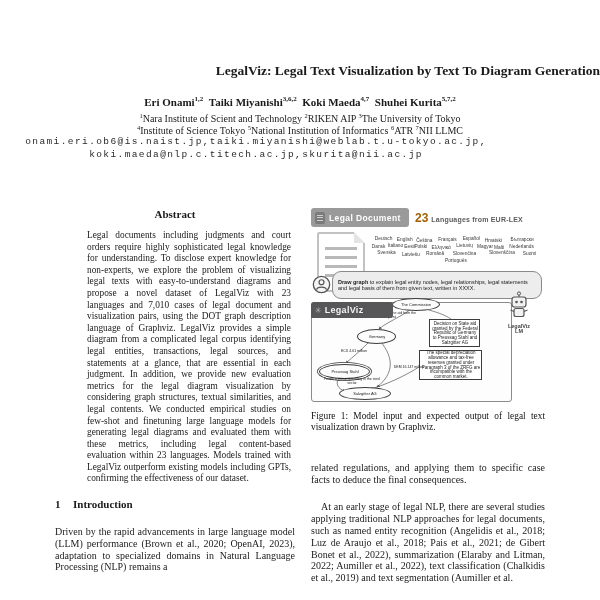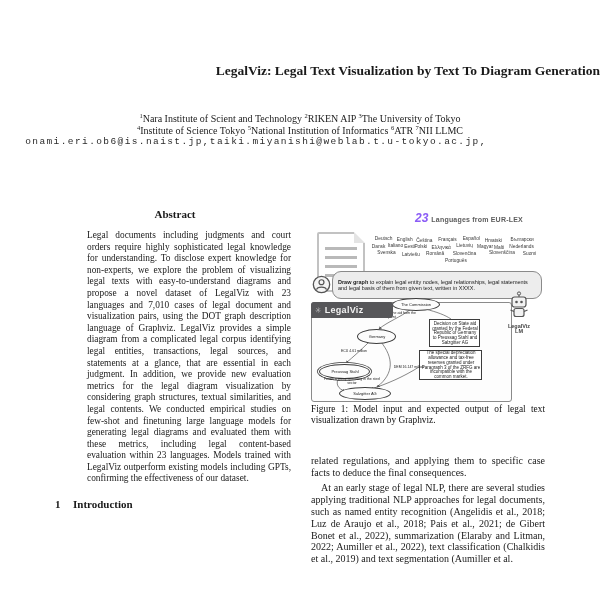--- a/index.html
+++ b/index.html
@@ -20,35 +20,35 @@
   .email1{top:136px;} .email2{top:149px;}
   
   .cols{position:absolute;left:55px;top:205px;width:490px;height:395px;display:flex;gap:16px;}
   .col-l{width:240px;} .col-r{width:234px;position:relative;}
   .abs-head{text-align:center;font-weight:bold;font-size:11px;margin:3px 0 10px 0;}
   .abs-text{padding-left:32px;padding-right:4px;font-size:9.35px;line-height:11.6px;
             text-align:justify;}
   .sec-head{font-weight:bold;font-size:11px;margin:13px 0 16px 0;}
   .sec-head .secnum{display:inline-block;width:18px;}
   .body-text{font-size:10px;line-height:11.8px;text-align:justify;}
-  .indent{text-indent:10px;margin-top:4px;font-family:Liberation Serif, serif;}
+  .indent{text-indent:10px;margin-top:16px;font-family:Liberation Serif, serif;}
   p{margin:0;}
-  .caption{font-size:9.35px;line-height:11.4px;text-align:justify;margin-top:2px;color:#111;}
+  .caption{font-size:9.35px;line-height:11.4px;text-align:justify;margin-top:9px;color:#111;}
   .rc-p1{margin-top:28px;}
   
   .fig{position:relative;width:233px;height:197px;
        font-family:"Liberation Sans","DejaVu Sans",sans-serif;color:#333;}
   .doc-pill{position:absolute;left:0;top:3px;width:98px;height:19px;background:#9a9a9a;
             border-radius:3px;display:flex;align-items:center;gap:4px;padding-left:4px;
             box-sizing:border-box;color:#fff;font-size:8.5px;font-weight:bold;letter-spacing:.4px;}
   .doc-pill-icon{width:10px;height:12px;background:#7b7b7b;border-radius:2px;
                  display:flex;flex-direction:column;justify-content:center;gap:1.5px;padding:0 2px;box-sizing:border-box;}
   .doc-pill-icon i{display:block;height:1px;background:#cfcfcf;}
   .lang-head{position:absolute;left:104px;top:6px;width:129px;display:flex;align-items:baseline;gap:3px;}
-  .lang-count{font-size:12px;font-weight:bold;color:#8b5cf6;font-style:italic;}
+  .lang-count{font-size:12px;font-weight:bold;color:#a16207;}
   .lang-head-text{font-size:7px;font-weight:bold;color:#5c5c5c;letter-spacing:.2px;}
   .doc-icon{position:absolute;left:6px;top:27px;width:44px;height:56px;background:#fff;
             border:2px solid #c2c2c2;border-radius:2px;}
   .doc-icon .fold{position:absolute;right:-2px;top:-2px;width:0;height:0;
             border-left:11px solid #e4e4e4;border-top:11px solid #fff;}
   .doc-icon .ln{position:absolute;left:6px;right:6px;height:3px;background:#b9b9b9;}
   .lang-cloud{position:absolute;left:56px;top:23px;width:177px;height:43px;
               display:flex;flex-wrap:wrap;justify-content:center;align-content:center;
               column-gap:4px;row-gap:0px;}
   .lang{font-size:9.6px;transform:scale(.5);transform-origin:center;color:#3a3a3a;
@@ -82,38 +82,49 @@
   .robot{position:absolute;left:186px;top:86px;width:44px;text-align:center;z-index:5;}
   .robot-label{font-size:11px;line-height:11px;font-weight:bold;color:#444;
                transform:scale(.5);transform-origin:50% 0;width:200%;margin-left:-50%;}
 </style>
 </head>
 <body>
 
 <div class="page">
 
   <div class="title">LegalViz: Legal Text Visualization by Text To Diagram Generation</div>
+  <div class="authors"><span>Eri Onami<sup>1,2</sup></span> <span>Taiki Miyanishi<sup>3,6,2</sup></span> <span>Koki Maeda<sup>4,7</sup></span> <span>Shuhei Kurita<sup>5,7,2</sup></span></div>
   <div class="affil affil1"><sup>1</sup>Nara Institute of Scient and Technology <sup>2</sup>RIKEN AIP <sup>3</sup>The University of Tokyo</div>
   <div class="affil affil2"><sup>4</sup>Institute of Science Tokyo <sup>5</sup>National Institution of Informatics <sup>6</sup>ATR <sup>7</sup>NII LLMC</div>
   <div class="email email1">onami.eri.ob6@is.naist.jp,taiki.miyanishi@weblab.t.u-tokyo.ac.jp,</div>
+  <div class="email email2">koki.maeda@nlp.c.titech.ac.jp,skurita@nii.ac.jp</div>
 
   <div class="cols">
 
     <div class="col-l">
       <div class="abs-head">Abstract</div>
       <p class="abs-text">Legal documents including judgments and court orders require highly sophisticated legal knowledge for understanding. To disclose expert knowledge for non-experts, we explore the problem of visualizing legal texts with easy-to-understand diagrams and propose a novel dataset of LegalViz with 23 languages and 7,010 cases of legal document and visualization pairs, using the DOT graph description language of Graphviz. LegalViz provides a simple diagram from a complicated legal corpus identifying legal entities, transactions, legal sources, and statements at a glance, that are essential in each judgment. In addition, we provide new evaluation metrics for the legal diagram visualization by considering graph structures, textual similarities, and legal contents. We conducted empirical studies on few-shot and finetuning large language models for generating legal diagrams and evaluated them with these metrics, including legal content-based evaluation within 23 languages. Models trained with LegalViz outperform existing models including GPTs, confirming the effectiveness of our dataset.</p>
       <div class="sec-head">
         <span class="secnum">1</span><span>Introduction</span>
       </div>
+      <p class="body-text">Driven by the rapid advancements in large language model (LLM) performance (Brown et al., 2020; OpenAI, 2023), adaptation to specialized domains in Natural Language Processing (NLP) remains a</p>
     </div>
 
     <div class="col-r">
 
       <div class="fig">
 
+        <div class="doc-pill">
+          <span class="doc-pill-icon">
+              <i></i>
+              <i></i>
+              <i></i>
+            </span>
+          <span>Legal Document</span>
+        </div>
 
         <div class="lang-head">
           <span class="lang-count">23</span>
           <span class="lang-head-text">Languages from EUR-LEX</span>
         </div>
 
         <div class="doc-icon">
           <span class="fold"></span>
           <span class="ln" style="top:13px;"></span>
           <span class="ln" style="top:22px;"></span>

